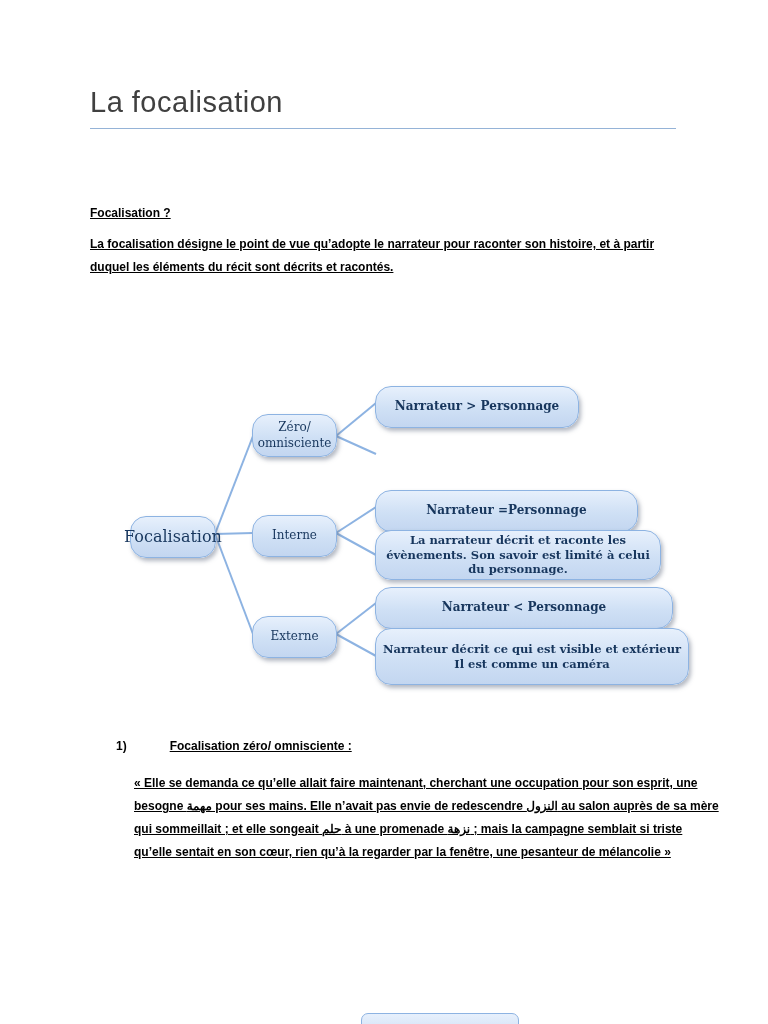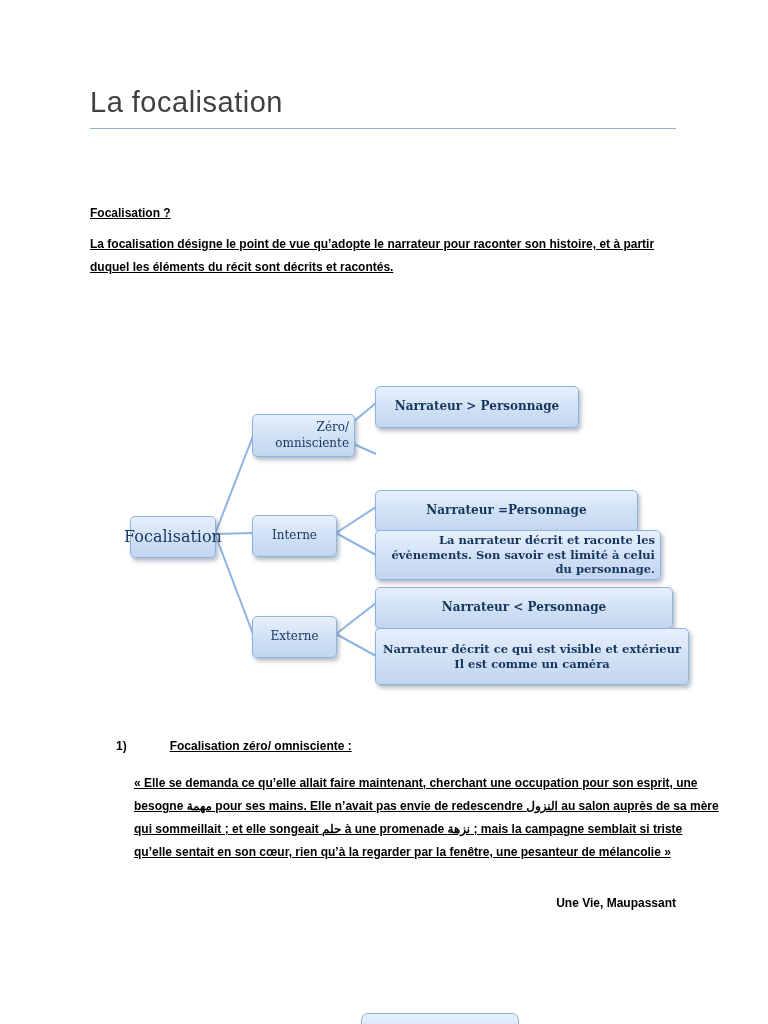--- a/index.html
+++ b/index.html
@@ -64,35 +64,35 @@
   }
   .connectors {
     position: absolute;
     left: 0; top: 0;
   }
   .dbox {
     position: absolute;
     box-sizing: border-box;
     background: linear-gradient(to bottom, #e7f0fc 0%, #cfe0f5 55%, #c3d6f0 100%);
     border: 1px solid #8db3e2;
-    border-radius: 5px;
+    border-radius: 16px;
     box-shadow: 2px 3px 4px rgba(105, 115, 135, 0.5);
     display: flex;
     flex-direction: column;
     align-items: center;
     justify-content: center;
-    text-align: right;
+    text-align: center;
     font-family: "DejaVu Serif", serif;
     color: #17365d;
     padding: 20px 5px;
     line-height: 1.3;
   }
   .dbox .nowrap { white-space: nowrap; }
   .root-box     { left: 130px; top: 516px; width:  86px; height: 37px; font-size: 16px; }
-  .lvl-zero     { left: 252px; top: 414px; width:  103px; height: 43px; font-size: 12px; }
+  .lvl-zero     { left: 252px; top: 414px; width:  85px; height: 43px; font-size: 12px; }
   .lvl-interne  { left: 252px; top: 515px; width:  85px; height: 36px; font-size: 12px; }
   .lvl-externe  { left: 252px; top: 616px; width:  85px; height: 36px; font-size: 12px; }
   .det { font-weight: bold; }
   .det-z1 { left: 375px; top: 386px; width: 204px; height: 35px; font-size: 12px; }
   .det-z2 { left: 375px; top: 430px; width: 226px; height: 48px; font-size: 11.5px; }
   .det-i1 { left: 375px; top: 490px; width: 263px; height: 34px; font-size: 12px; }
   .det-i2 { left: 375px; top: 530px; width: 286px; height: 50px; font-size: 11.5px; line-height: 1.25; }
   .det-e1 { left: 375px; top: 587px; width: 298px; height: 33px; font-size: 12px; }
   .det-e2 { left: 375px; top: 628px; width: 314px; height: 57px; font-size: 11.5px; line-height: 1.3; }
   
@@ -179,17 +179,16 @@
       <span>Il est comme un caméra</span>
     </div>
   </div>
 
   <div class="sec1-heading">
     <span class="sec1-num">1)</span><span class="sec1-title">Focalisation zéro/ omnisciente :</span>
   </div>
 
   <div class="body-par quote-par">« Elle se demanda ce qu’elle allait faire maintenant, cherchant une occupation pour son esprit, une besogne مهمة pour ses mains. Elle n’avait pas envie de redescendre النزول  au salon auprès de sa mère qui sommeillait ; et elle songeait حلم à une promenade نزهة  ; mais la campagne semblait si triste qu’elle sentait en son cœur, rien qu’à la regarder par la fenêtre, une pesanteur de mélancolie »</div>
 
-  <div class="attribution">Une Vie, Maupassant</div>
 
   <div class="partial-box"></div>
 
 </div>
 
 </body></html>

